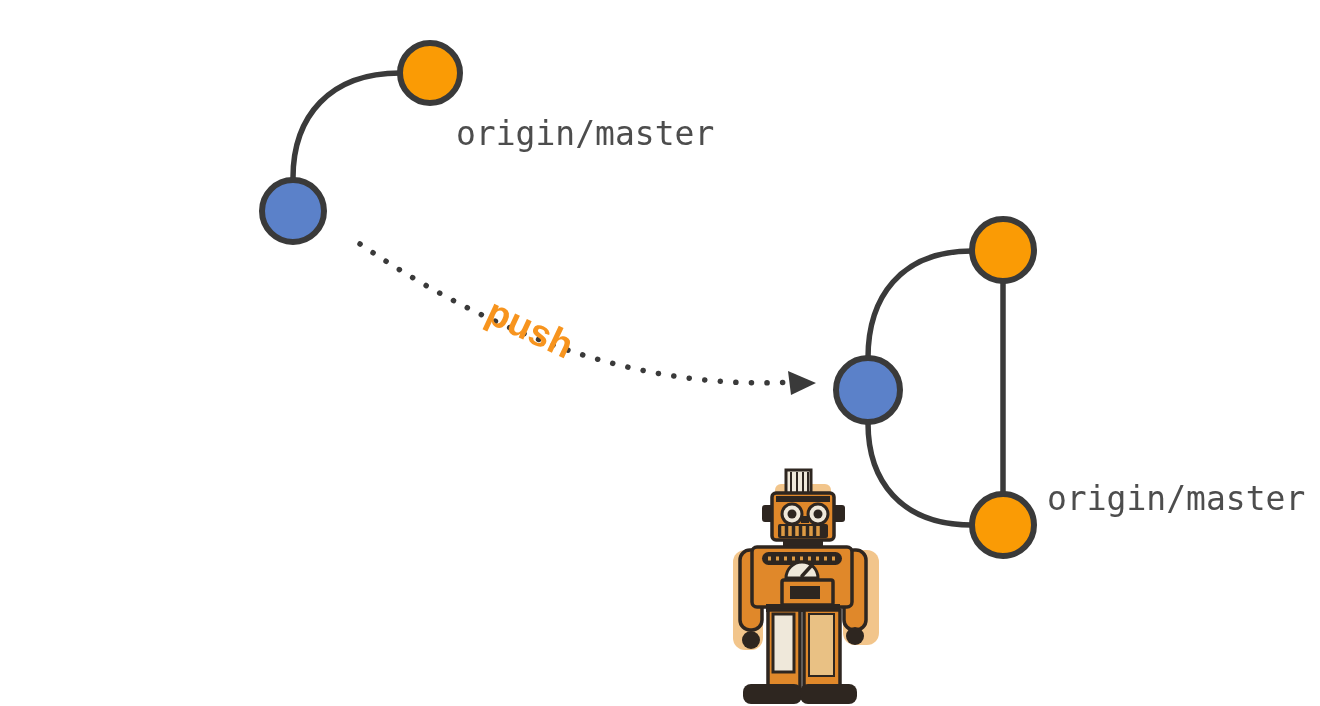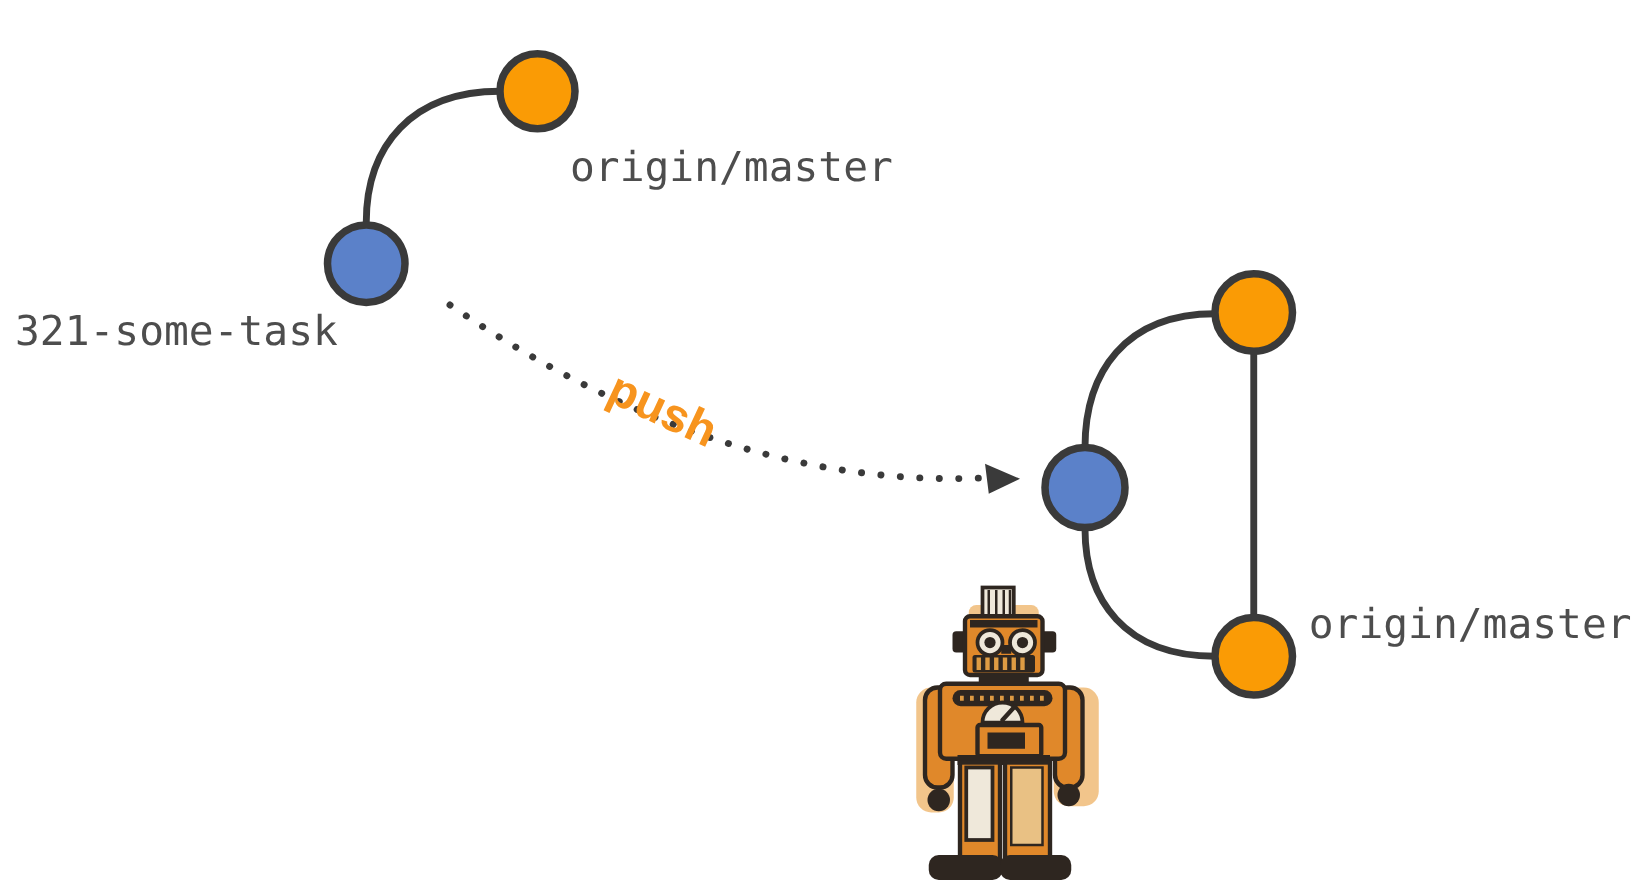--- a/index.html
+++ b/index.html
@@ -112,20 +112,19 @@
       <rect x="81" y="152" width="36" height="78" class="rb-orange"></rect>
       <rect x="86" y="156" width="25" height="62" fill="#E9C184" stroke="#2E2620" stroke-width="2"></rect>
 
       <rect x="20" y="226" width="59" height="20" rx="8" class="rb-dark"></rect>
       <rect x="77" y="226" width="57" height="20" rx="8" class="rb-dark"></rect>
     </g>
   </svg>
 
   <div class="label lbl-master-left">origin/master</div>
 
-  <div class="label lbl-task">321-some-task</div>
 
   <div class="push-label">push</div>
 
 
   <div class="label lbl-master-right">origin/master</div>
 
 </div>
 
 </body></html>

